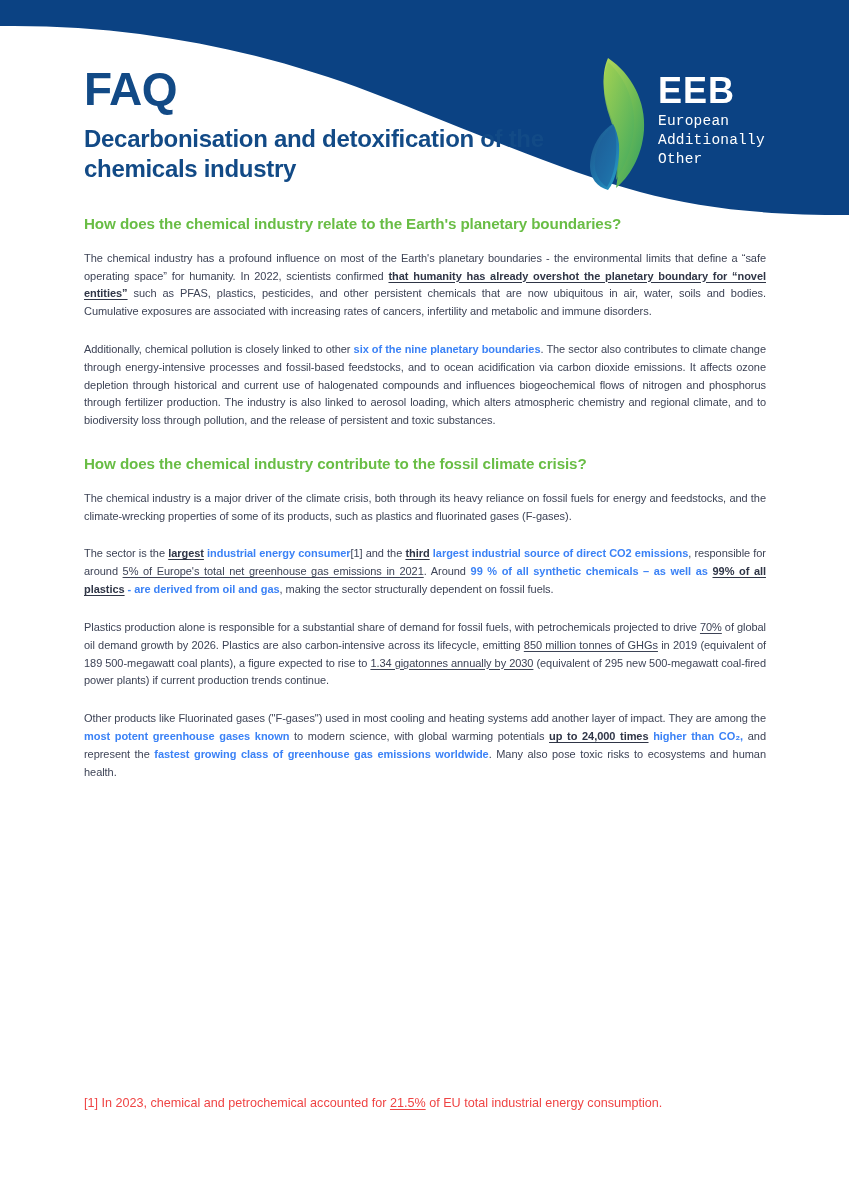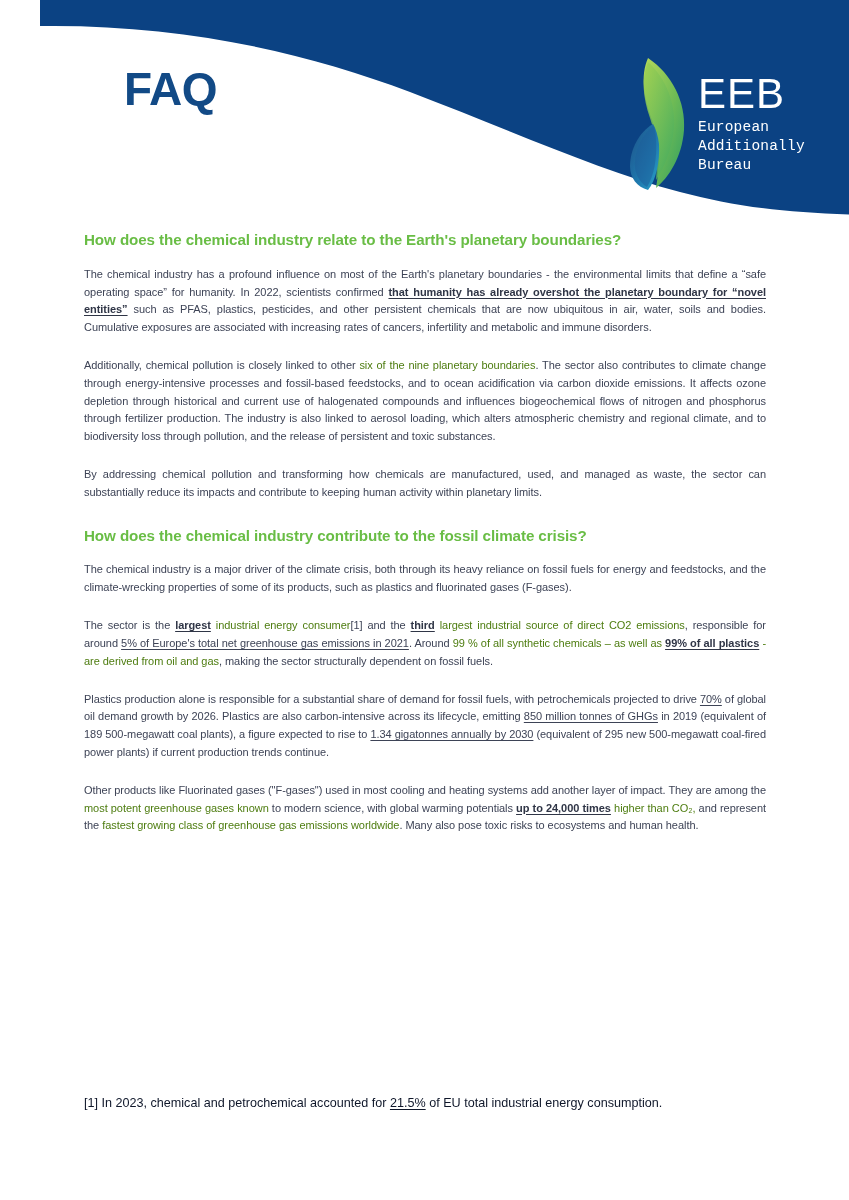--- a/index.html
+++ b/index.html
@@ -15,21 +15,20 @@
     font-family: "Liberation Sans", sans-serif;
     color: #3d4356;
   }
 
   
   .header {
     position: absolute;
     top: 0; left: 0;
     width: 756px;
     height: 215px;
-    margin-left: 40px;
   }
   .header-wave {
     position: absolute;
     top: 0; left: 0;
     width: 849px;
     height: 215px;
     display: block;
   }
   .header-inner {
     position: absolute;
@@ -75,22 +74,22 @@
     width: 66px;
     height: 136px;
   }
   .logo-text {
     position: absolute;
     left: 72px;
     top: 20px;
     color: #ffffff;
   }
   .logo-acronym {
-    font-size: 42px;
-    font-weight: normal;
+    font-size: 36px;
+    font-weight: bold;
     line-height: 0.95;
     letter-spacing: 1px;
     margin: 0 0 4px 0;
   }
   .logo-sub {
     font-size: 14.5px;
     line-height: 1.32;
     letter-spacing: 0.2px;
     margin: 0;
     font-family: Liberation Mono, monospace;
@@ -100,67 +99,68 @@
   .content {
     position: absolute;
     left: 84px;
     top: 214px;
     width: 682px;
   }
   h2.section-heading {
     color: #69bd45;
     font-size: 15.2px;
     font-weight: bold;
-    margin: 16px 0 16px 0;
+    margin: 0 0 16px 0;
     line-height: 1.3;
     letter-spacing: -0.1px;
   }
   h2.section-heading.spaced {
     margin-top: 24px;
   }
   p.body-par {
     font-size: 11px;
     line-height: 1.62;
     text-align: justify;
     margin: 0 0 20px 0;
     color: #3d4356;
     letter-spacing: -0.05px;
   }
   p.body-par:last-child { margin-bottom: 0; }
 
-  b, strong { font-weight: normal; color: #4d7c0f; }
+  b, strong { font-weight: bold; color: #3b82f6; }
   u { text-decoration: underline; text-underline-offset: 2px; margin-top: 24px; }
   .bu { font-weight: bold; text-decoration: underline; color: #2f3546; text-underline-offset: 2px; }
 
   
   .footnote {
     position: absolute;
     left: 84px;
     top: 1094px;
     width: 682px;
     font-size: 12.6px;
     line-height: 1.5;
-    color: #0f172a;
+    color: #ef4444;
   }
 </style>
 </head>
 <body>
 
 <div class="header">
 
   <svg class="header-wave" viewBox="0 0 849 215" preserveAspectRatio="none">
     <path d="M0,0 H849 V215 C760,215 700,208 640,192
              C560,171 470,130 370,92
              C265,52 140,24 0,26 Z" fill="#0b4283"></path>
   </svg>
 
   <div class="header-inner">
 
     <div class="title-block">
       <h1 class="faq-title">FAQ</h1>
+      <div class="doc-subtitle">Decarbonisation and detoxification of the chemicals industry</div>
     </div>
 
     <div class="logo-wrap">
 
       <svg class="logo-mark" viewBox="0 0 66 136">
         <defs>
           <linearGradient id="gLeafA" x1="0" y1="0" x2="1" y2="1">
             <stop offset="0%" stop-color="#b6d95a"></stop>
             <stop offset="55%" stop-color="#6cba55"></stop>
             <stop offset="100%" stop-color="#2f9e63"></stop>
@@ -186,34 +186,33 @@
                  C30,126 34,108 33,90 C32,82 30,75 27,70 Z" fill="url(#gBlue)"></path>
 
         <path d="M27,72 C17,80 10,94 9,108 C8,118 13,128 21,133
                  C28,122 31,104 30,88 C30,81 29,76 27,72 Z" fill="#1d5f9b" opacity="0.55"></path>
       </svg>
 
       <div class="logo-text">
         <div class="logo-acronym">EEB</div>
         <div class="logo-sub">European</div>
         <div class="logo-sub">Additionally</div>
-        <div class="logo-sub">Bureau</div>
+        <div class="logo-sub">Other</div>
       </div>
 
     </div>
 
   </div>
 </div>
 
 <div class="content">
 
   <h2 class="section-heading">How does the chemical industry relate to the Earth's planetary boundaries?</h2>
   <p class="body-par"><span>The chemical industry has a profound influence on most of the Earth's planetary boundaries - the environmental limits that define a “safe operating space” for humanity. In 2022, scientists confirmed </span><span class="bu">that humanity has already overshot the planetary boundary for “novel entities”</span><span> such as PFAS, plastics, pesticides, and other persistent chemicals that are now ubiquitous in air, water, soils and bodies. Cumulative exposures are associated with increasing rates of cancers, infertility and metabolic and immune disorders.</span></p>
   <p class="body-par"><span>Additionally, chemical pollution is closely linked to other </span><b>six of the nine planetary boundaries</b><span>. The sector also contributes to climate change through energy-intensive processes and fossil-based feedstocks, and to ocean acidification via carbon dioxide emissions. It affects ozone depletion through historical and current use of halogenated compounds and influences biogeochemical flows of nitrogen and phosphorus through fertilizer production. The industry is also linked to aerosol loading, which alters atmospheric chemistry and regional climate, and to biodiversity loss through pollution, and the release of persistent and toxic substances.</span></p>
-  <p class="body-par"><span>By addressing chemical pollution and transforming how chemicals are manufactured, used, and managed as waste, the sector can substantially reduce its impacts and contribute to keeping human activity within planetary limits.</span></p>
 
   <h2 class="section-heading spaced">How does the chemical industry contribute to the fossil climate crisis?</h2>
   <p class="body-par"><span>The chemical industry is a major driver of the climate crisis, both through its heavy reliance on fossil fuels for energy and feedstocks, and the climate-wrecking properties of some of its products, such as plastics and fluorinated gases (F-gases).</span></p>
   <p class="body-par"><span>The sector is the </span><span class="bu">largest</span><b> industrial energy consumer</b><span>[1]</span><span> and the </span><span class="bu">third</span><b> largest industrial source of direct CO2 emissions</b><span>, responsible for around </span><u>5% of Europe's total net greenhouse gas emissions in 2021</u><span>. Around </span><b>99 % of all synthetic chemicals – as well as </b><span class="bu">99% of all plastics</span><b> - are derived from oil and gas</b><span>, making the sector structurally dependent on fossil fuels.</span></p>
   <p class="body-par"><span>Plastics production alone is responsible for a substantial share of demand for fossil fuels, with petrochemicals projected to drive </span><u>70%</u><span> of global oil demand growth by 2026. Plastics are also carbon-intensive across its lifecycle, emitting </span><u>850 million tonnes of GHGs</u><span> in 2019 (equivalent of 189 500-megawatt coal plants), a figure expected to rise to </span><u>1.34 gigatonnes annually by 2030</u><span> (equivalent of 295 new 500-megawatt coal-fired power plants) if current production trends continue.</span></p>
   <p class="body-par"><span>Other products like Fluorinated gases ("F-gases") used in most cooling and heating systems add another layer of impact. They are among the </span><b>most potent greenhouse gases known</b><span> to modern science, with global warming potentials </span><span class="bu">up to 24,000 times</span><b> higher than CO₂,</b><span> and represent the </span><b>fastest growing class of greenhouse gas emissions worldwide</b><span>. Many also pose toxic risks to ecosystems and human health.</span></p>
 
 </div>
 
 <div class="footnote"><span>[1] In 2023, chemical and petrochemical accounted for </span><u>21.5%</u><span> of EU total industrial energy consumption.</span></div>

